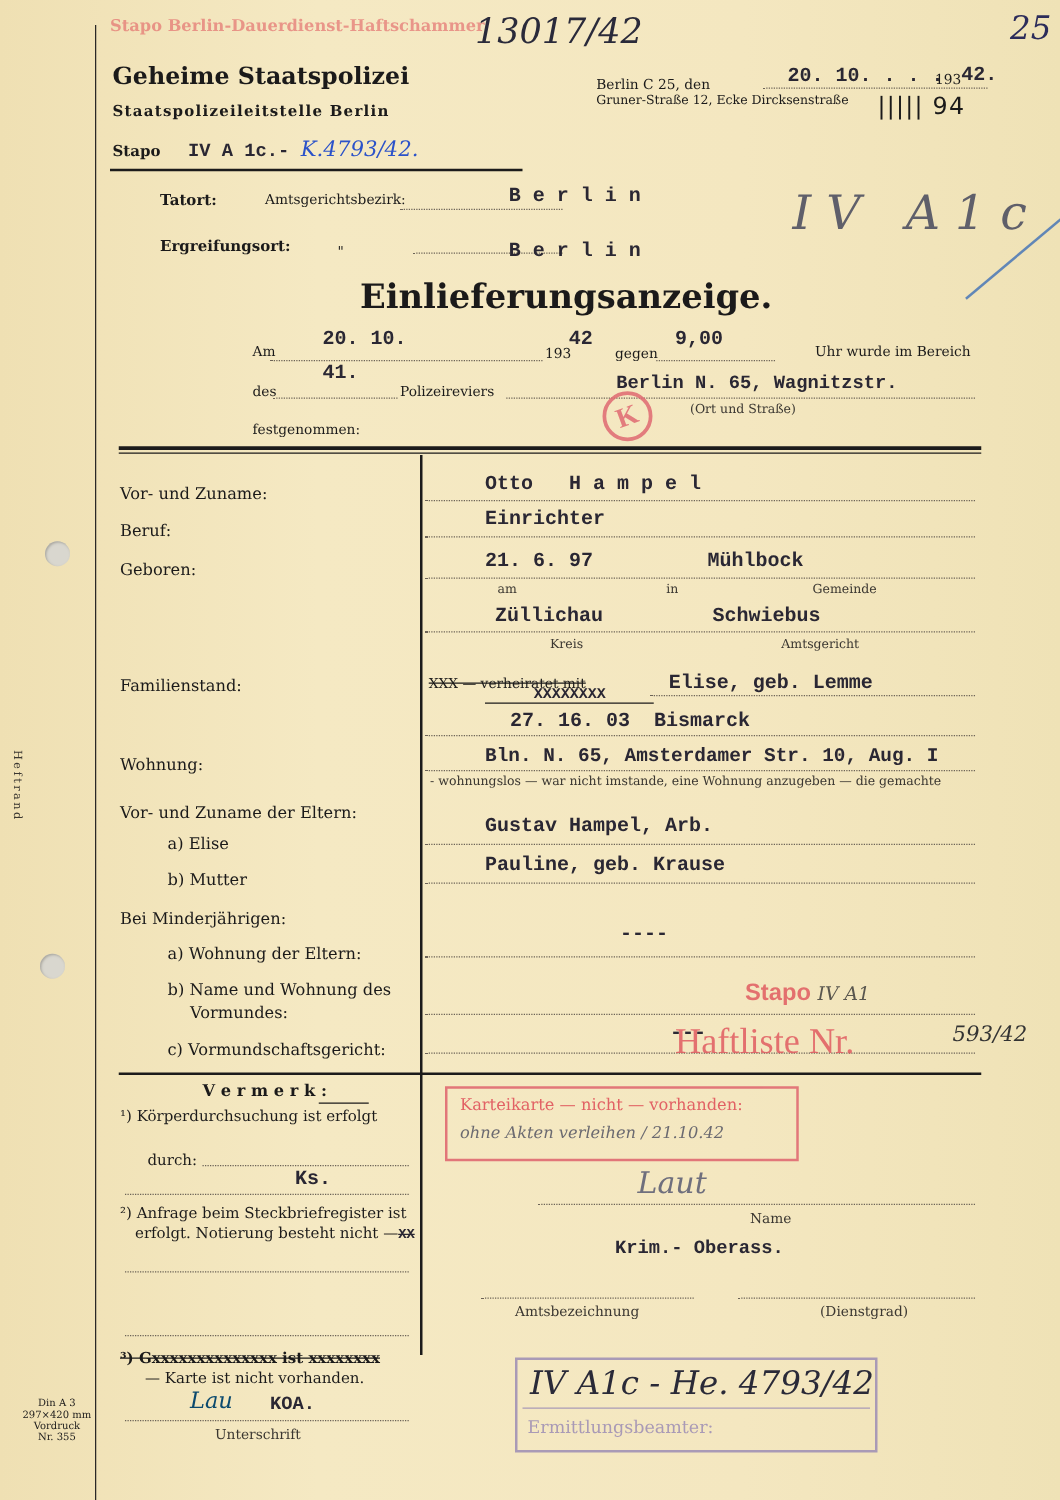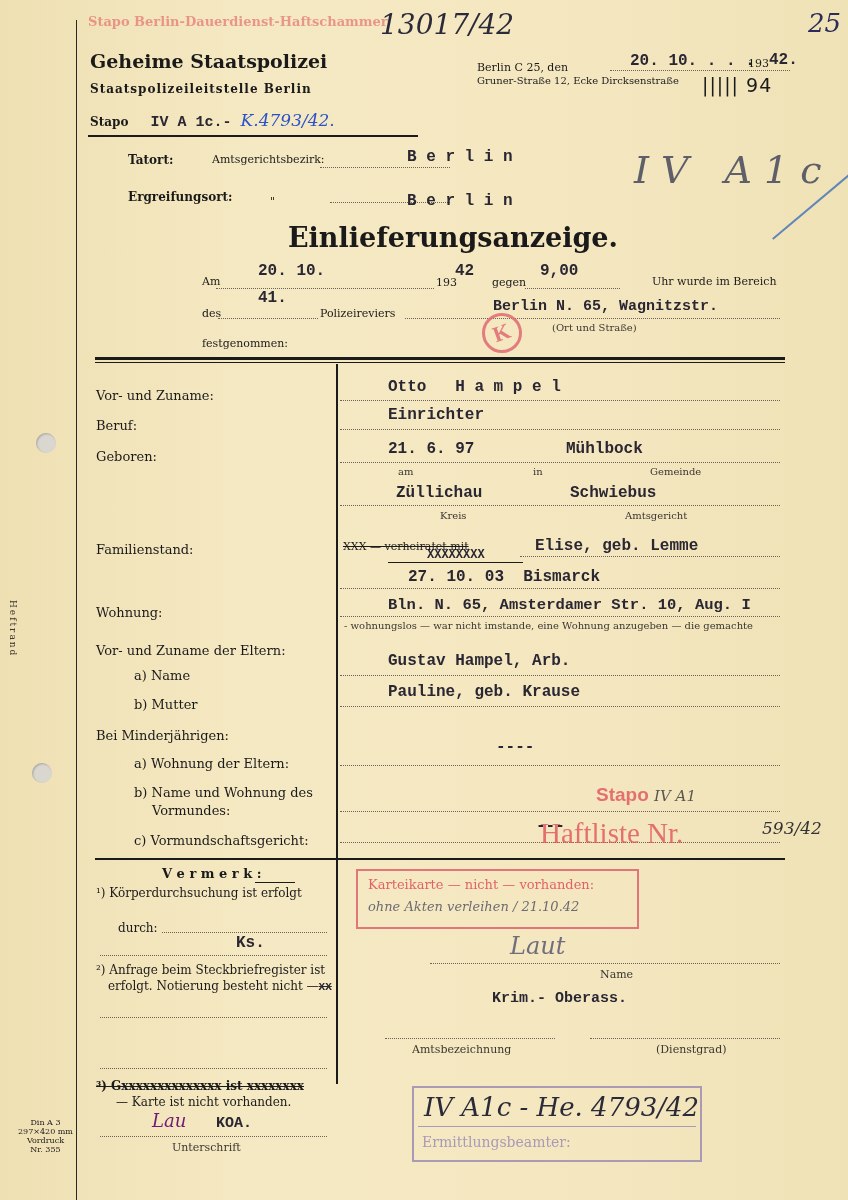--- a/index.html
+++ b/index.html
@@ -101,21 +101,21 @@
 <div class="hline" style="left:95px; top:362px; width:690px; height:1px;"></div>
 
 <div class="vline" style="left:336px; top:364px; height:720px;"></div>
 
 <div class="abs frak lbl" style="left:96px; top:388px;">Vor- und Zuname:</div>
 <div class="abs frak lbl" style="left:96px; top:418px;">Beruf:</div>
 <div class="abs frak lbl" style="left:96px; top:449px;">Geboren:</div>
 <div class="abs frak lbl" style="left:96px; top:542px;">Familienstand:</div>
 <div class="abs frak lbl" style="left:96px; top:605px;">Wohnung:</div>
 <div class="abs frak lbl" style="left:96px; top:643px;">Vor- und Zuname der Eltern:</div>
-<div class="abs frak lbl" style="left:134px; top:668px;">a) Name</div>
+<div class="abs frak lbl" style="left:134px; top:668px;">a) Elise</div>
 <div class="abs frak lbl" style="left:134px; top:697px;">b) Mutter</div>
 <div class="abs frak lbl" style="left:96px; top:728px;">Bei Minderjährigen:</div>
 <div class="abs frak lbl" style="left:134px; top:756px;">a) Wohnung der Eltern:</div>
 <div class="abs frak lbl" style="left:134px; top:784px; line-height:18px;">
   <div>b) Name und Wohnung des</div>
   <div style="padding-left:18px;">Vormundes:</div>
 </div>
 <div class="abs frak lbl" style="left:134px; top:833px;">c) Vormundschaftsgericht:</div>
 
 <div class="abs mono" style="left:388px; top:378px; font-size:16px; white-space:pre;">Otto   H a m p e l</div>
@@ -134,21 +134,21 @@
 <div class="abs frak small" style="left:440px; top:510px;">Kreis</div>
 <div class="abs frak small" style="left:625px; top:510px;">Amtsgericht</div>
 
 <div class="abs" style="left:343px; top:540px; font-size:11px;">
   <span class="frak" style="text-decoration:line-through;">XXX — verheiratet mit</span>
 </div>
 <div class="abs mono" style="left:427px; top:548px; font-size:12px;">XXXXXXXX</div>
 <div class="hline" style="left:388px; top:562px; width:135px; height:1px;"></div>
 <div class="abs mono" style="left:535px; top:537px; font-size:16px;">Elise, geb. Lemme</div>
 <div class="dots" style="left:520px; top:556px; width:260px;"></div>
-<div class="abs mono" style="left:408px; top:568px; font-size:16px; white-space:pre;">27. 10. 03  Bismarck</div>
+<div class="abs mono" style="left:408px; top:568px; font-size:16px; white-space:pre;">27. 16. 03  Bismarck</div>
 <div class="dots" style="left:340px; top:588px; width:440px;"></div>
 <div class="abs mono" style="left:388px; top:596px; font-size:15.5px;">Bln. N. 65, Amsterdamer Str. 10, Aug. I</div>
 <div class="dots" style="left:340px; top:616px; width:440px;"></div>
 <div class="abs frak small" style="left:344px; top:619px; text-align:center; line-height:13px; font-size:10px;">
   <div>- wohnungslos — war nicht imstande, eine Wohnung anzugeben — die gemachte</div>
 </div>
 <div class="abs mono" style="left:388px; top:652px; font-size:16px;">Gustav Hampel, Arb.</div>
 <div class="dots" style="left:340px; top:675px; width:440px;"></div>
 <div class="abs mono" style="left:388px; top:683px; font-size:16px;text-align:right;">Pauline, geb. Krause</div>
 <div class="dots" style="left:340px; top:706px; width:440px;"></div>
@@ -181,21 +181,21 @@
   <div style="padding-left:12px;">
     <span>erfolgt. Notierung besteht nicht —</span><span class="mono" style="font-size:11px; text-decoration:line-through;">XX</span>
   </div>
 </div>
 <div class="dots" style="left:100px; top:1017px; width:227px;"></div>
 <div class="dots" style="left:100px; top:1068px; width:227px;"></div>
 <div class="abs frak" style="left:96px; top:1078px; font-size:12px; line-height:16px;">
   <div style="font-weight:bold; text-decoration:line-through;">³) Gxxxxxxxxxxxxxx ist xxxxxxxx</div>
   <div style="padding-left:20px;">— Karte ist nicht vorhanden.</div>
 </div>
-<div class="abs hand" style="left:152px; top:1110px; font-size:18px; color:#701a75;">Lau</div>
+<div class="abs hand" style="left:152px; top:1110px; font-size:18px; color:#0c4a6e;">Lau</div>
 <div class="abs mono" style="left:216px; top:1115px; font-size:15px;">KOA.</div>
 <div class="dots" style="left:100px; top:1136px; width:227px;"></div>
 <div class="abs frak small" style="left:172px; top:1141px; font-size:11px;">Unterschrift</div>
 
 <div class="abs" style="left:356px; top:869px; width:283px; height:60px; border:2px solid #e06a72; box-sizing:border-box; opacity:0.9;">
   <div class="red frak" style="position:absolute; left:10px; top:6px; font-size:13px;">Karteikarte — nicht — vorhanden:</div>
   <div class="hand" style="position:absolute; left:10px; top:28px; font-size:13px; color:#5d5d68;">ohne Akten verleihen / 21.10.42</div>
 </div>
 
 <div class="abs hand" style="left:510px; top:932px; font-size:24px; color:#6f6f7d;">Laut</div>

